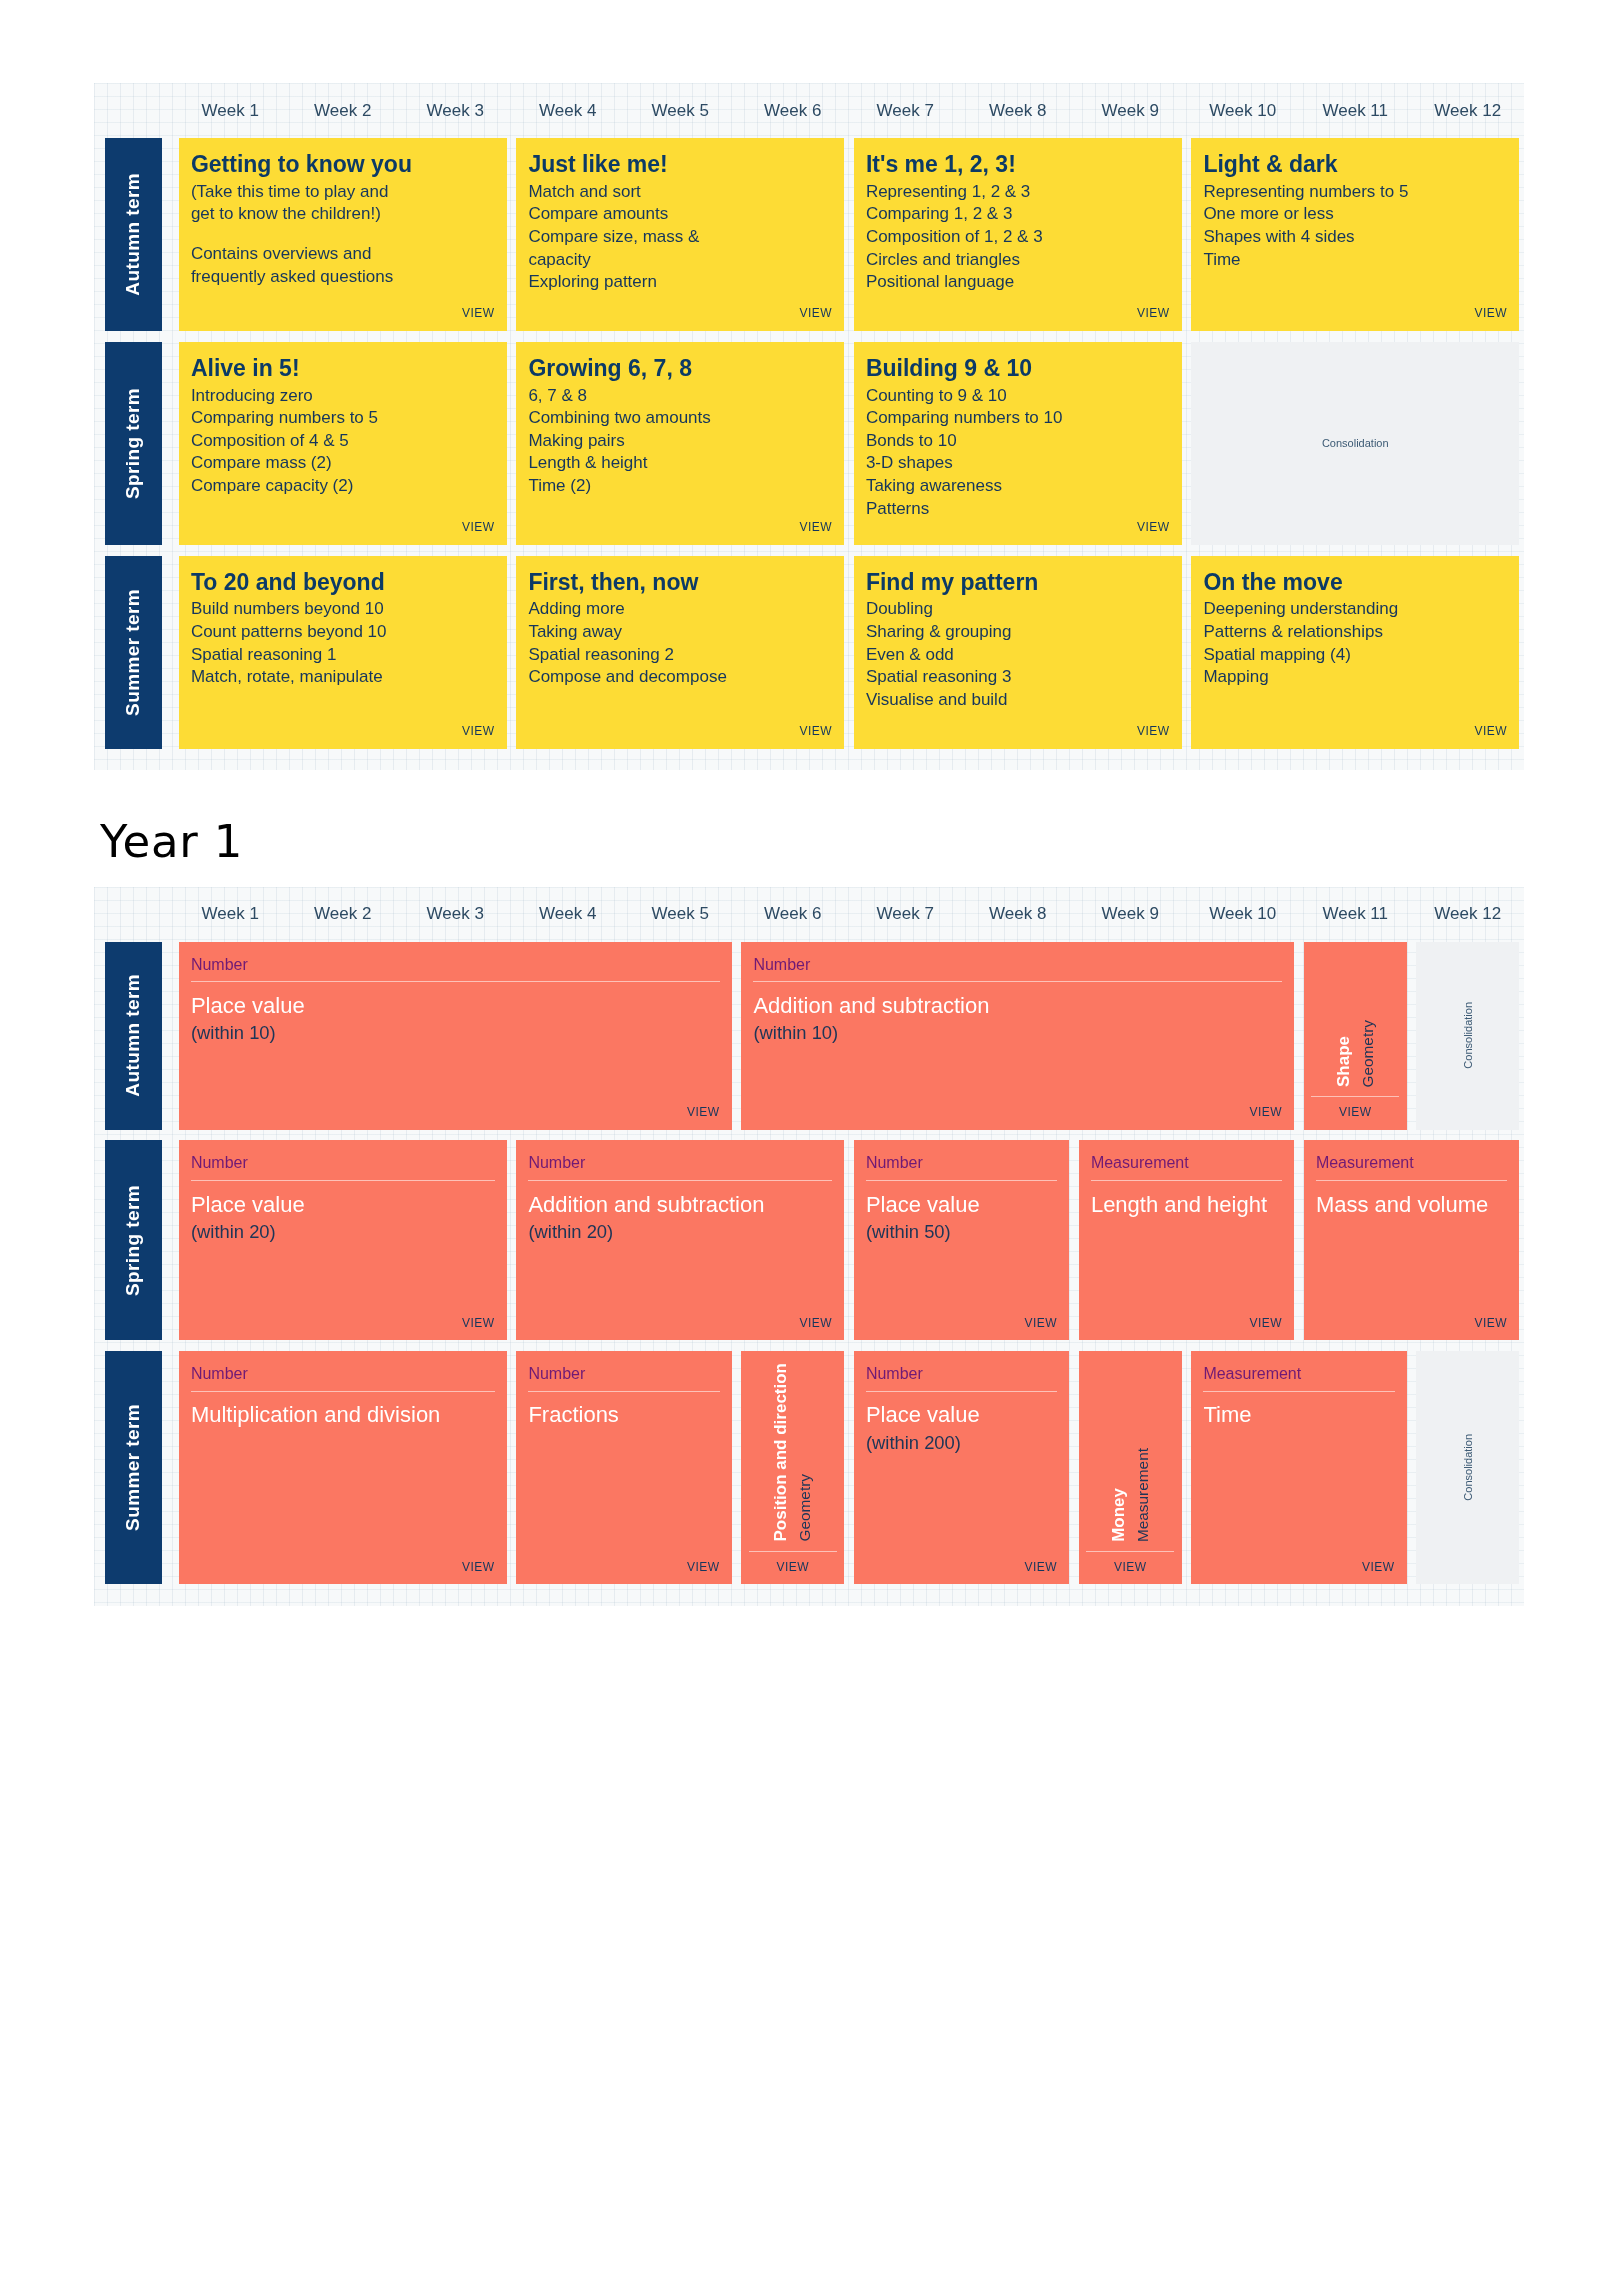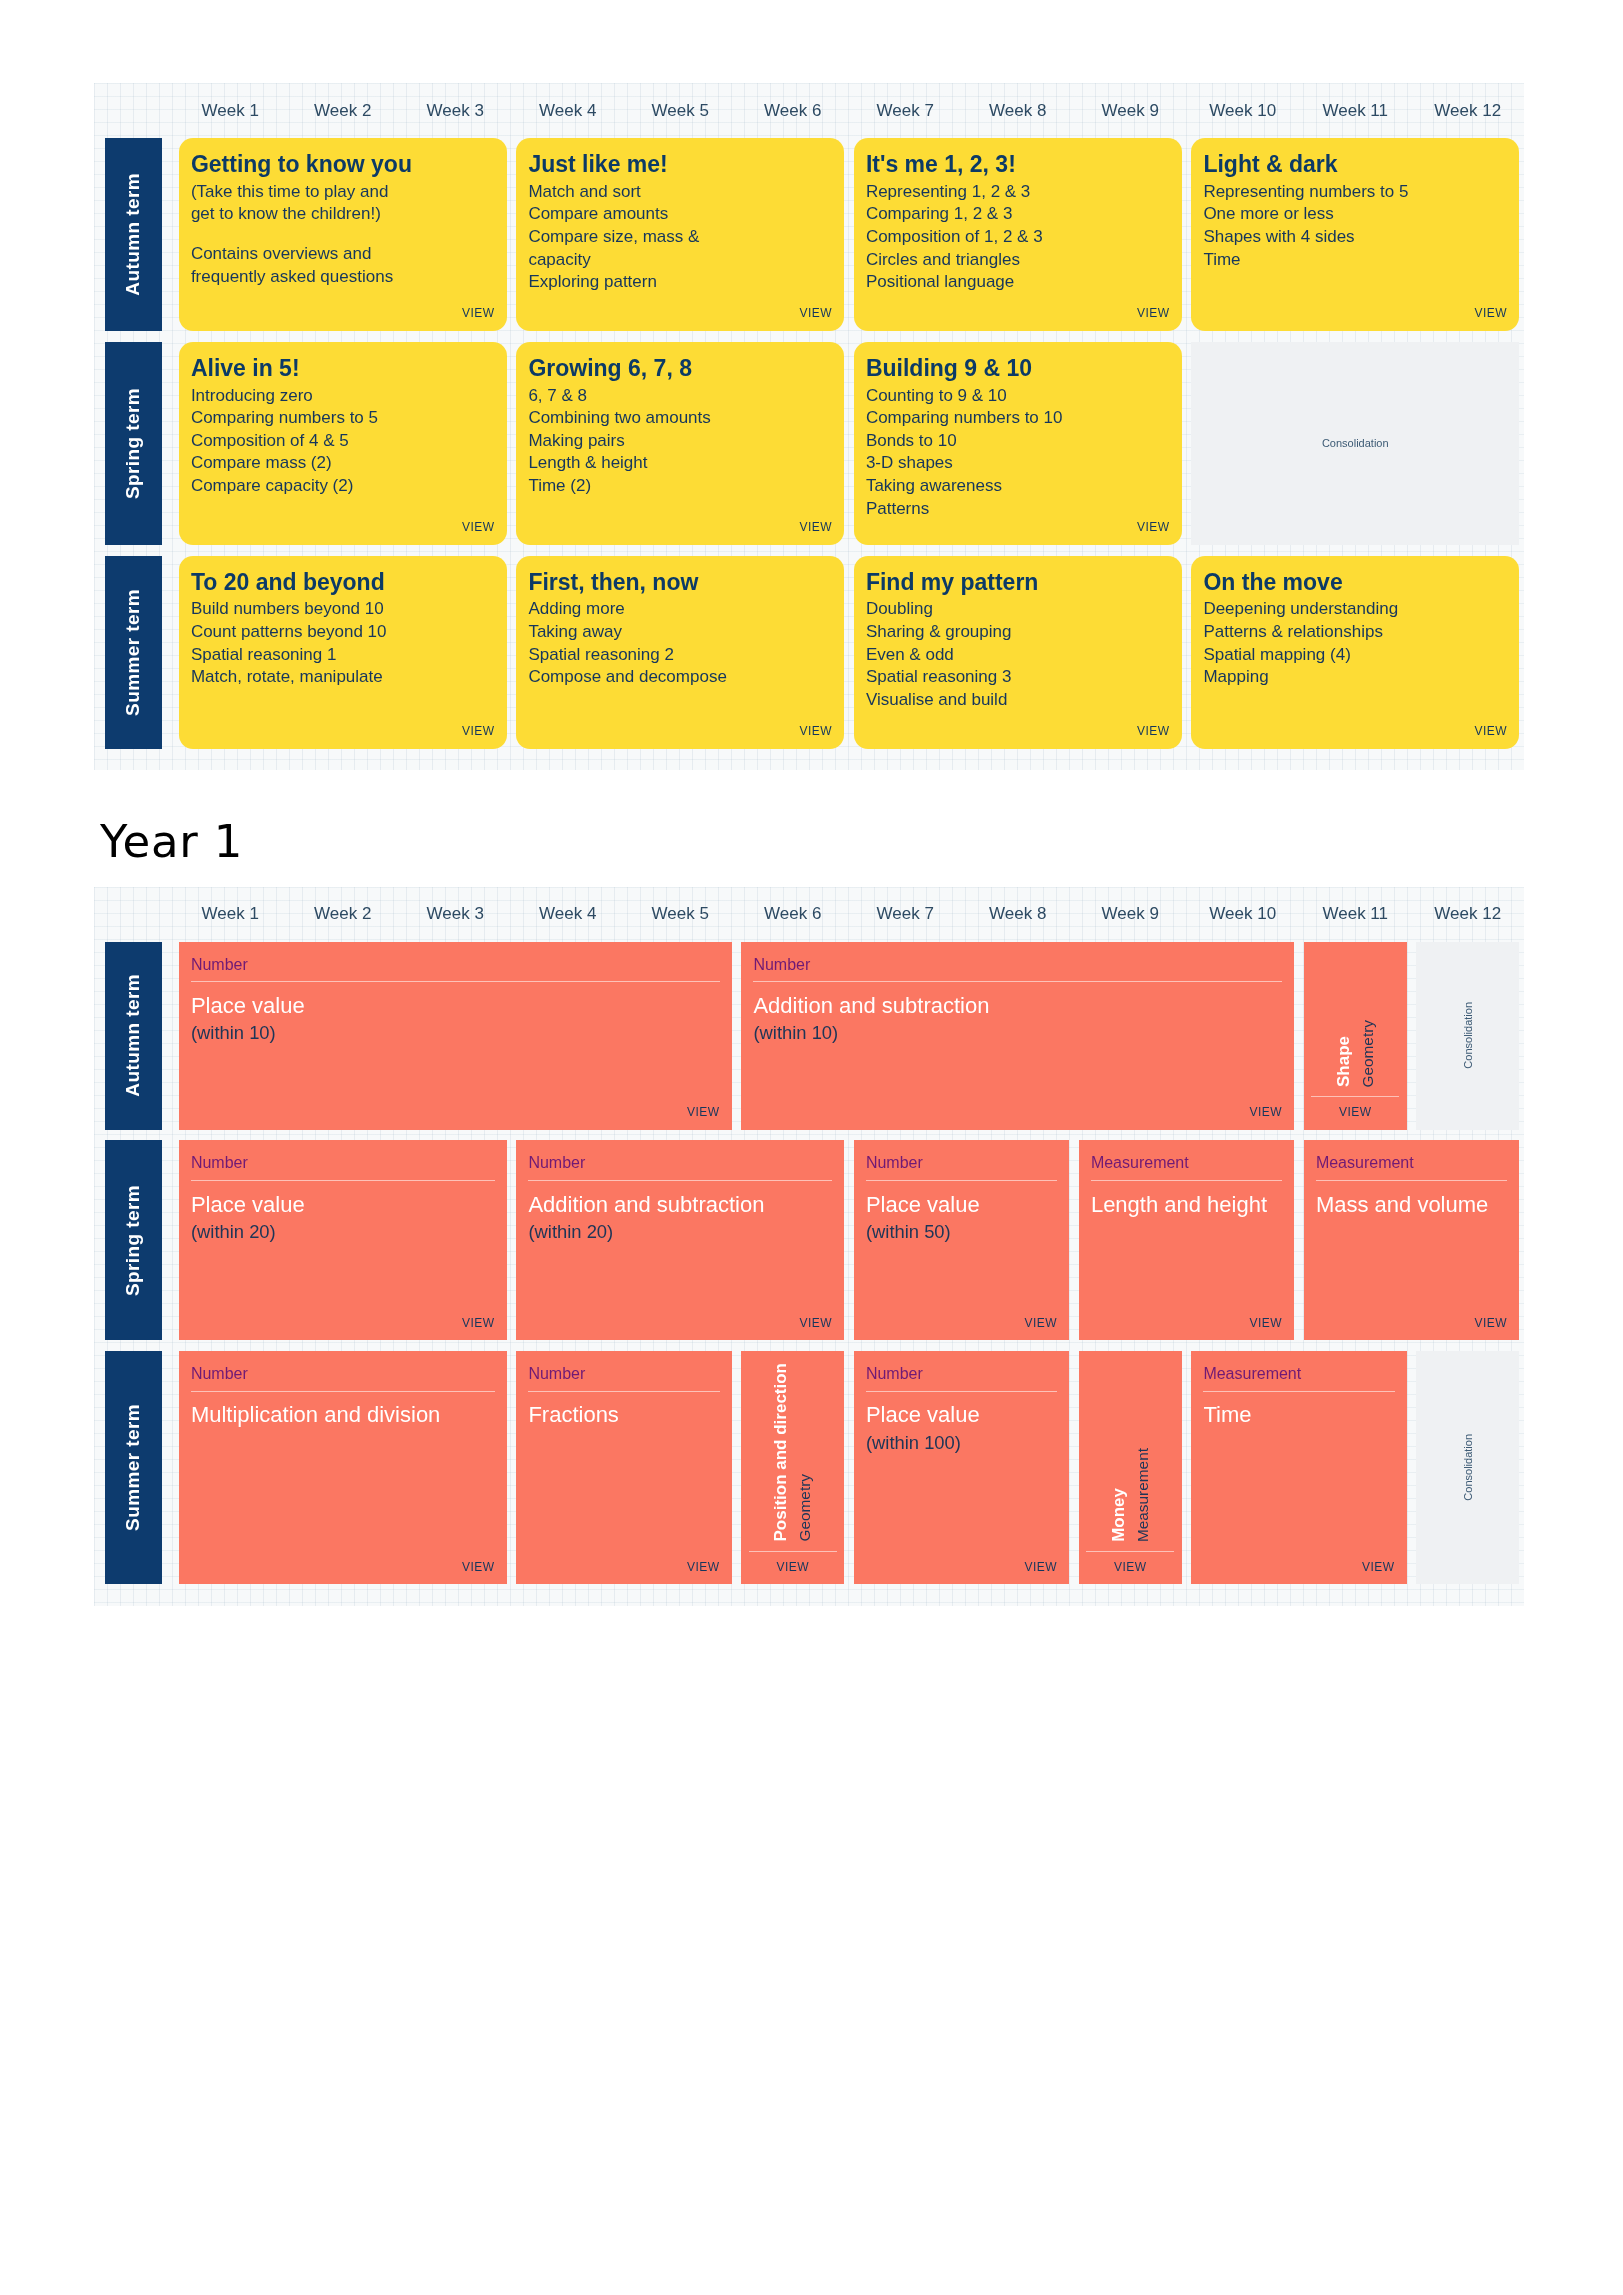--- a/index.html
+++ b/index.html
@@ -78,21 +78,21 @@
 
   .card {
     position: relative;
     margin: 0 4.6px;
     padding: 14px 12.3px 10.7px 12.3px;
     display: flex;
     flex-direction: column;
     min-height: 7.7px;
     overflow: hidden;
   }
-  .card.yellow { background: #fddc35; border-radius: 14px; }
+  .card.yellow { background: #fddc35; }
   .card.coral  { background: #fb7762; }
   .card.grey   { background: #eff1f3; }
 
   .card .view {
     margin-top: auto;
     align-self: flex-end;
     font-size: 12px;
     letter-spacing: 0.5px;
     color: #14365c;
   }
@@ -478,21 +478,21 @@
         <div class="vert-stack">
           <div class="vert-cat">Geometry</div>
           <div class="vert-title">Position and direction</div>
         </div>
         <div class="view">VIEW</div>
       </div>
 
       <div class="card coral" style="grid-column: span 2">
         <div class="c-cat">Number</div>
         <div class="c-title">Place value</div>
-        <div class="c-sub">(within 100)</div>
+        <div class="c-sub">(within 200)</div>
         <div class="view">VIEW</div>
       </div>
 
       <div class="card coral vert" style="grid-column: span 1">
         <div class="vert-stack">
           <div class="vert-cat">Measurement</div>
           <div class="vert-title">Money</div>
         </div>
         <div class="view">VIEW</div>
       </div>

